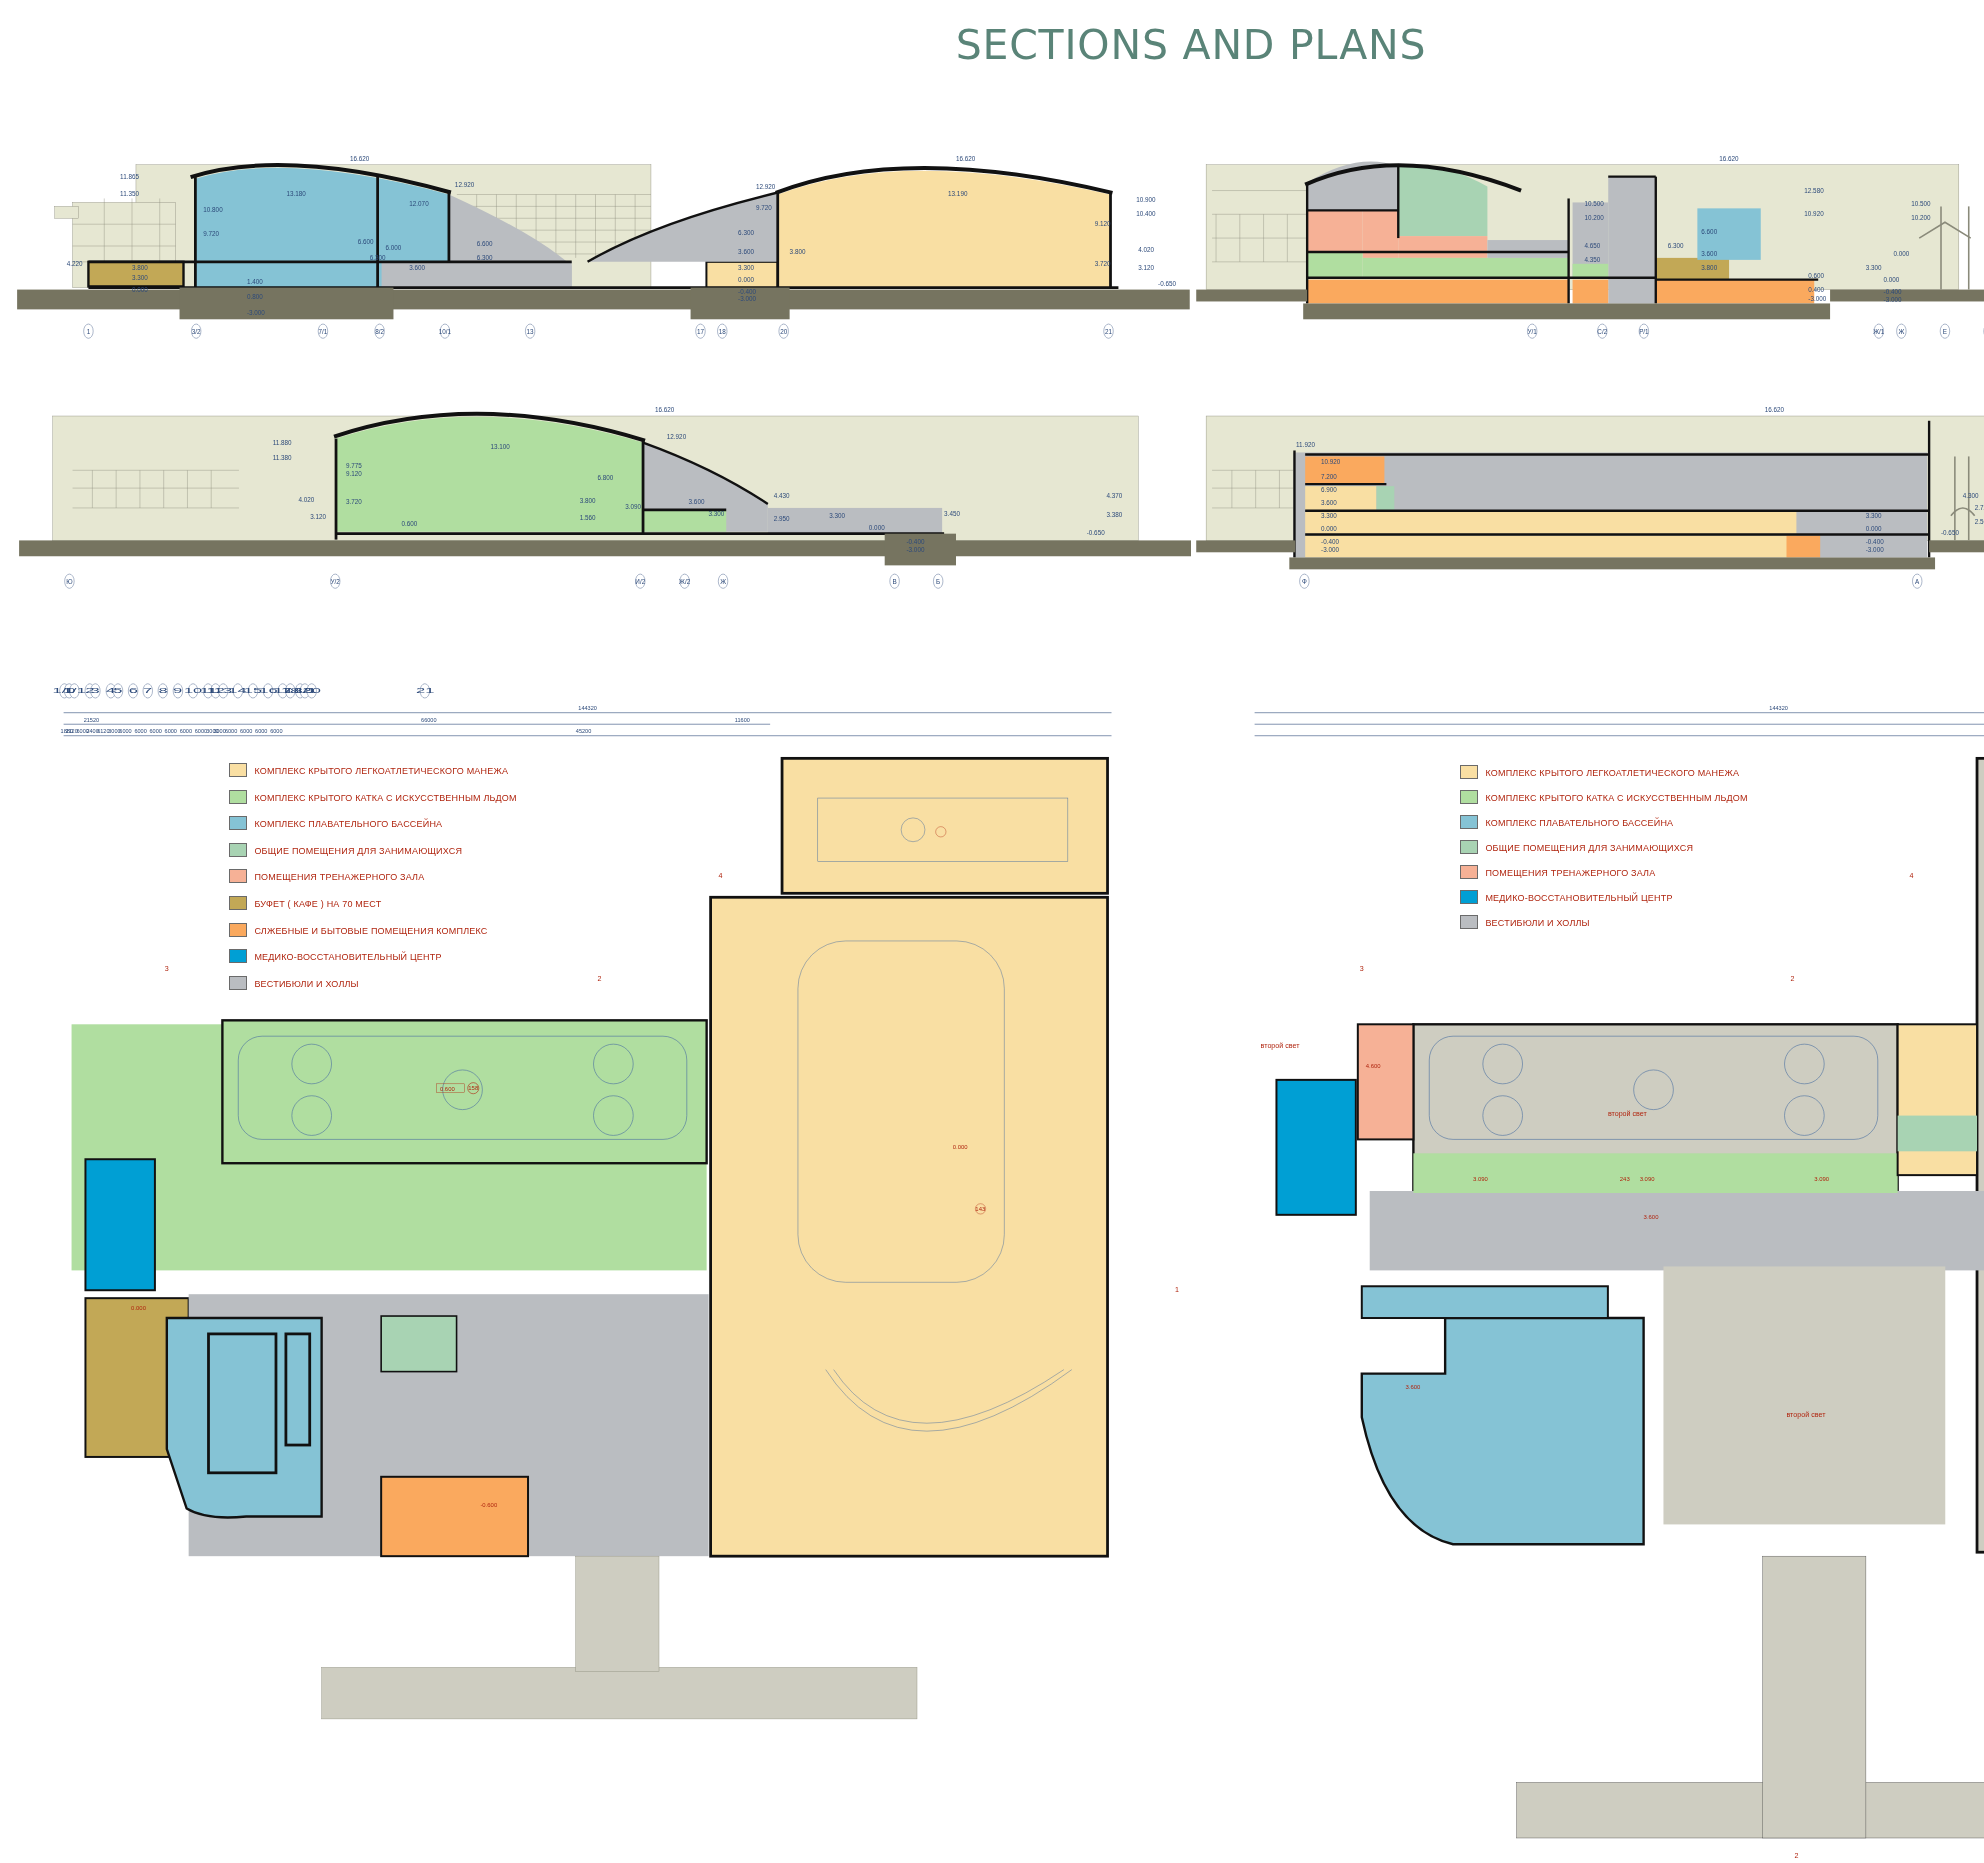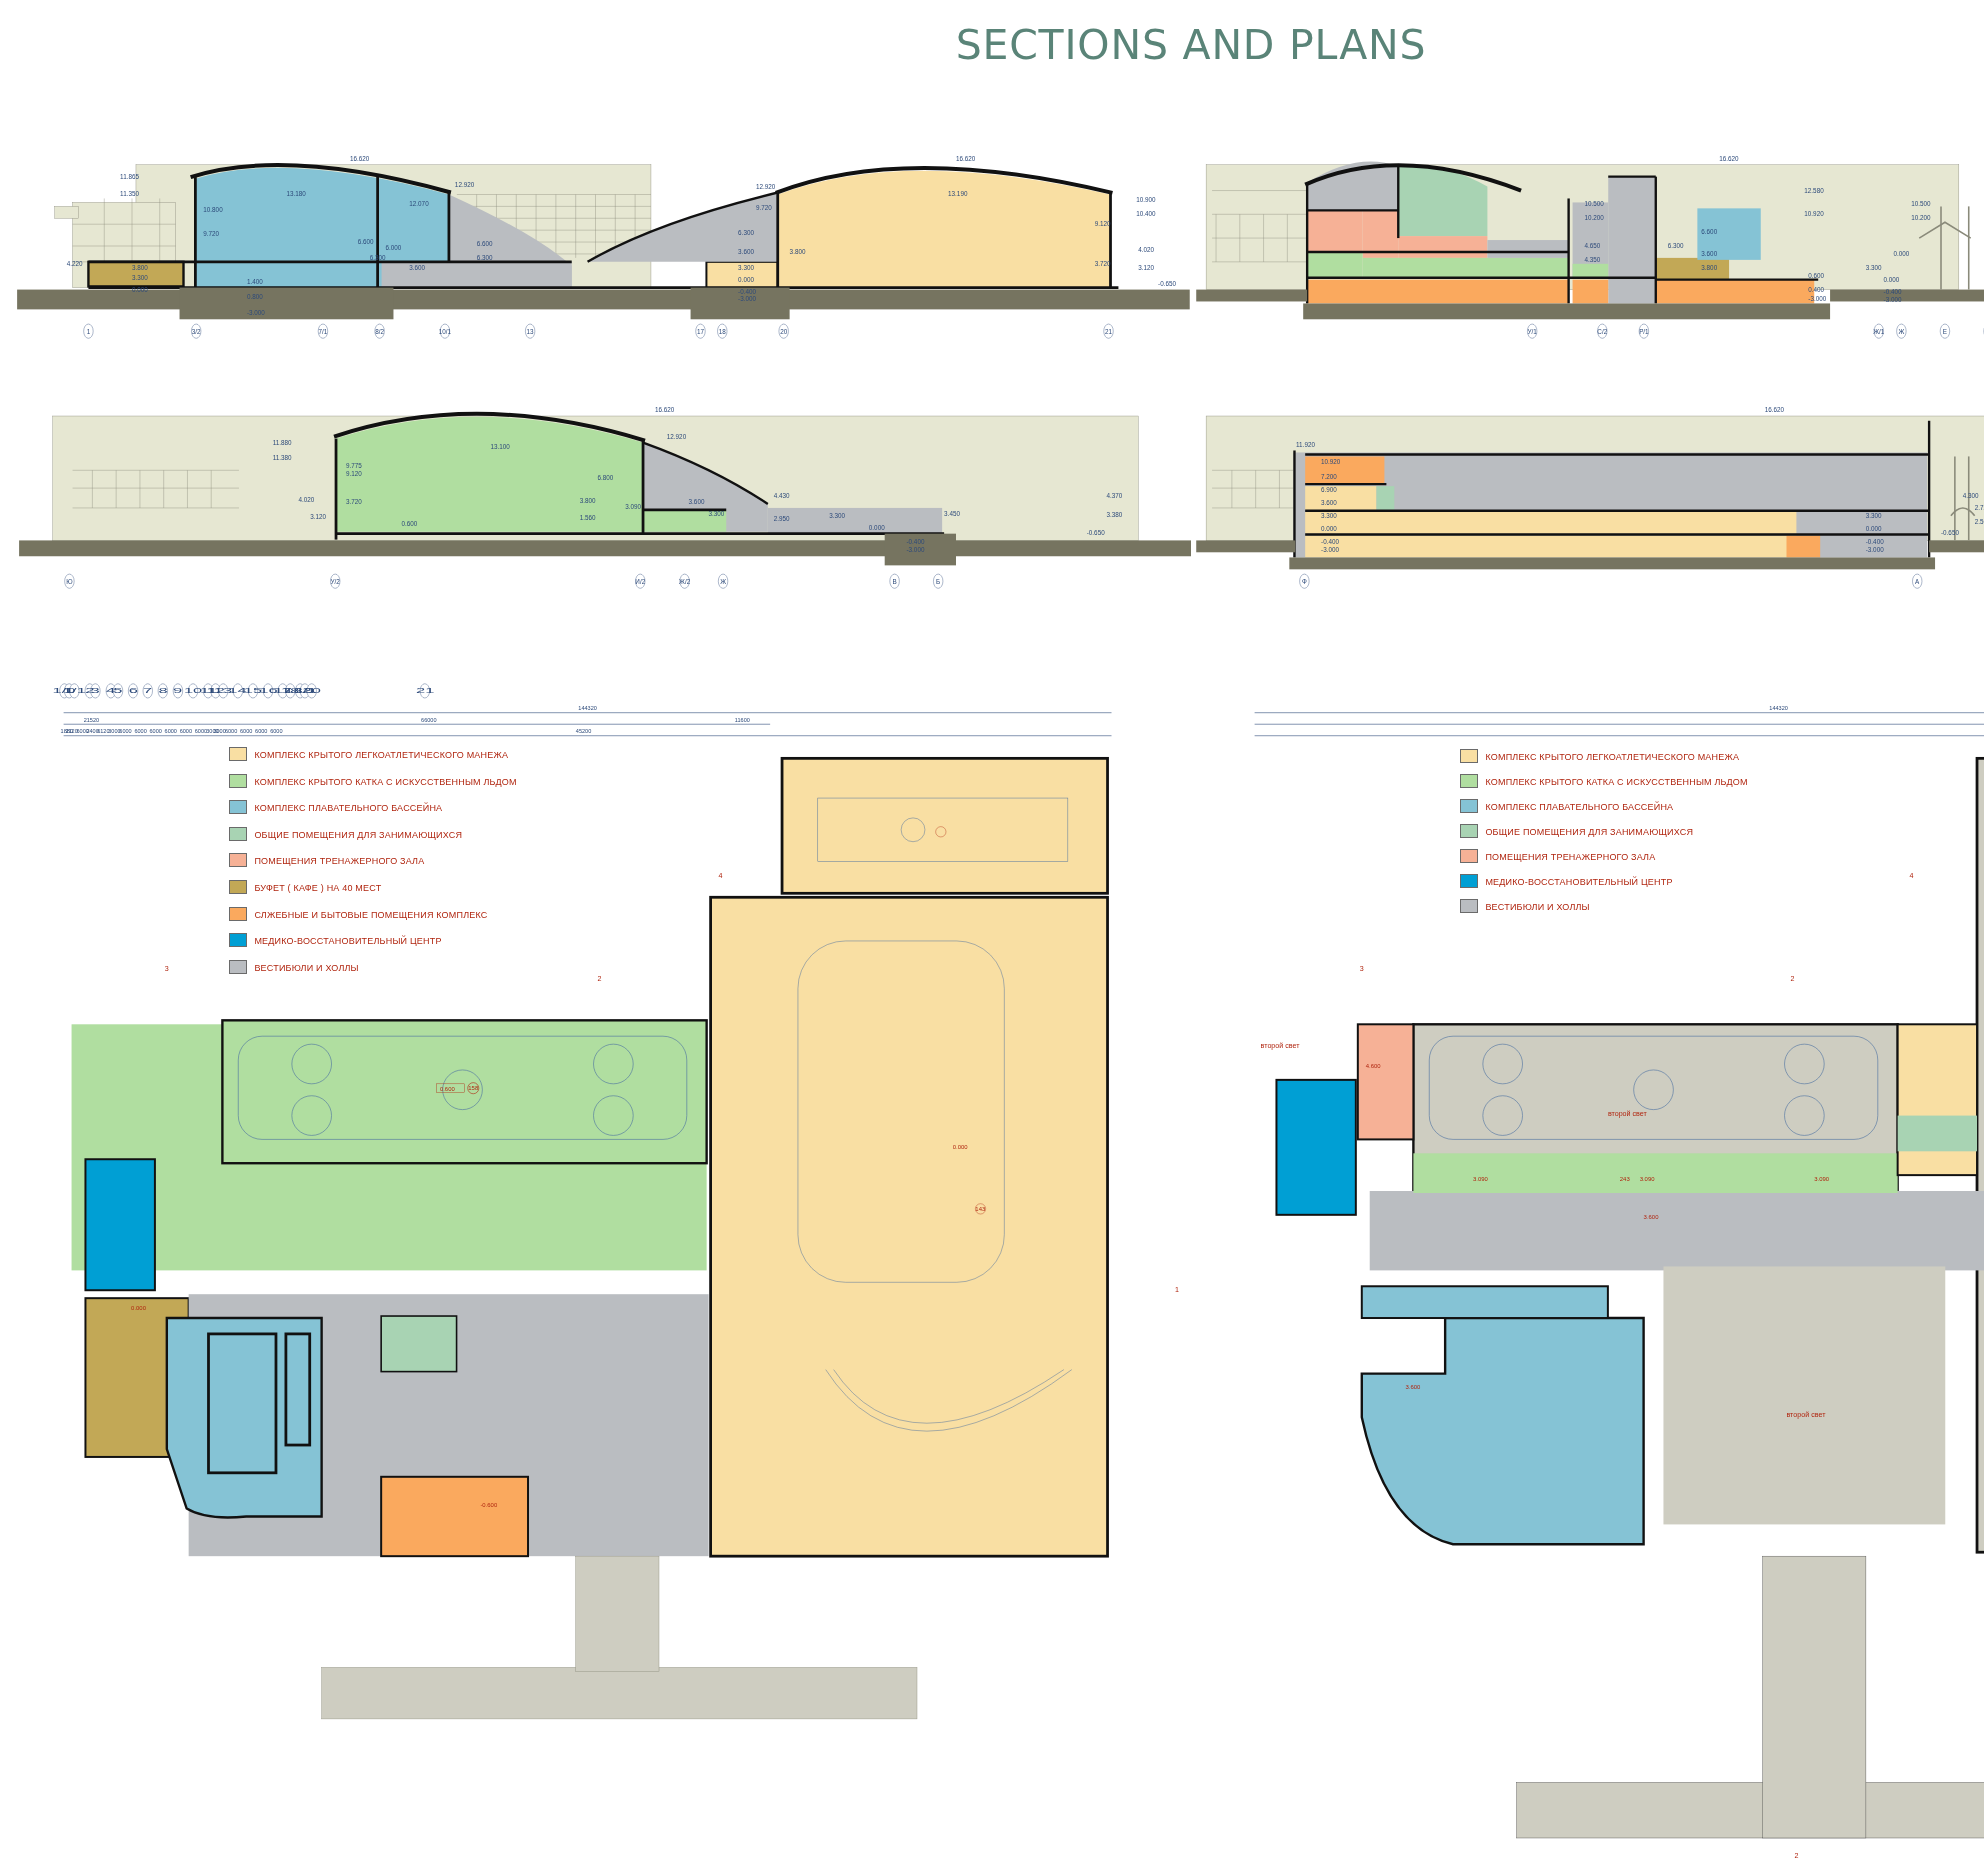--- a/index.html
+++ b/index.html
@@ -1,20 +1,20 @@
 <!DOCTYPE html>
 <html style="font-size:6.4px"><head>
 <meta charset="utf-8">
 <style>
   html,body{margin:0;padding:0;background:#ffffff;}
   body{width:2382px;height:1863px;position:relative;overflow:hidden;font-family:"Liberation Sans",sans-serif;}
   .title{position:absolute;left:0;top:20.6px;width:2382px;text-align:center;font-family:"DejaVu Sans",sans-serif;font-size:41px;color:#5a8478;letter-spacing:0.8px;}
   .panel{position:absolute;}
   svg{display:block;}
-  .legend{position:absolute;}
+  .legend{position:absolute;margin-top:16px;}
   .legend-item{position:absolute;left:0;height:16px;}
   .legend-swatch{position:absolute;left:0;top:0;width:17.5px;height:14.3px;border:0.4px solid #6a6a6a;box-sizing:border-box;}
   .legend-label{position:absolute;left:25.4px;top:3.2px;white-space:nowrap;font-size:9px;color:#b0250f;font-family:"Liberation Sans",sans-serif;letter-spacing:0.2px;}
   .lvl{font-family:"Liberation Sans",sans-serif;font-size:16px;fill:#2d4a7a;}
   .axis-t{font-family:"Liberation Sans",sans-serif;font-size:16px;fill:#2d4a7a;}
   .room-t{font-family:"Liberation Sans",sans-serif;font-size:15px;fill:#b0250f;}
   .note-t{font-family:"Liberation Sans",sans-serif;font-size:18px;fill:#b0250f;}
   .dim-t{font-family:"Liberation Sans",sans-serif;font-size:14px;fill:#2d4a7a;}
 </style>
 </head>
@@ -623,21 +623,21 @@
   <div class="legend-item" style="top:80px">
     <div class="legend-swatch" style="background:#A8D3B3"></div>
     <div class="legend-label">ОБЩИЕ ПОМЕЩЕНИЯ ДЛЯ ЗАНИМАЮЩИХСЯ</div>
   </div>
   <div class="legend-item" style="top:106px">
     <div class="legend-swatch" style="background:#F6B196"></div>
     <div class="legend-label">ПОМЕЩЕНИЯ ТРЕНАЖЕРНОГО ЗАЛА</div>
   </div>
   <div class="legend-item" style="top:133px">
     <div class="legend-swatch" style="background:#C2A856"></div>
-    <div class="legend-label">БУФЕТ ( КАФЕ ) НА 40 МЕСТ</div>
+    <div class="legend-label">БУФЕТ ( КАФЕ ) НА 70 МЕСТ</div>
   </div>
   <div class="legend-item" style="top:160px">
     <div class="legend-swatch" style="background:#FAA95E"></div>
     <div class="legend-label">СЛЖЕБНЫЕ И БЫТОВЫЕ ПОМЕЩЕНИЯ КОМПЛЕКС</div>
   </div>
   <div class="legend-item" style="top:186px">
     <div class="legend-swatch" style="background:#009FD4"></div>
     <div class="legend-label">МЕДИКО-ВОССТАНОВИТЕЛЬНЫЙ ЦЕНТР</div>
   </div>
   <div class="legend-item" style="top:213px">

